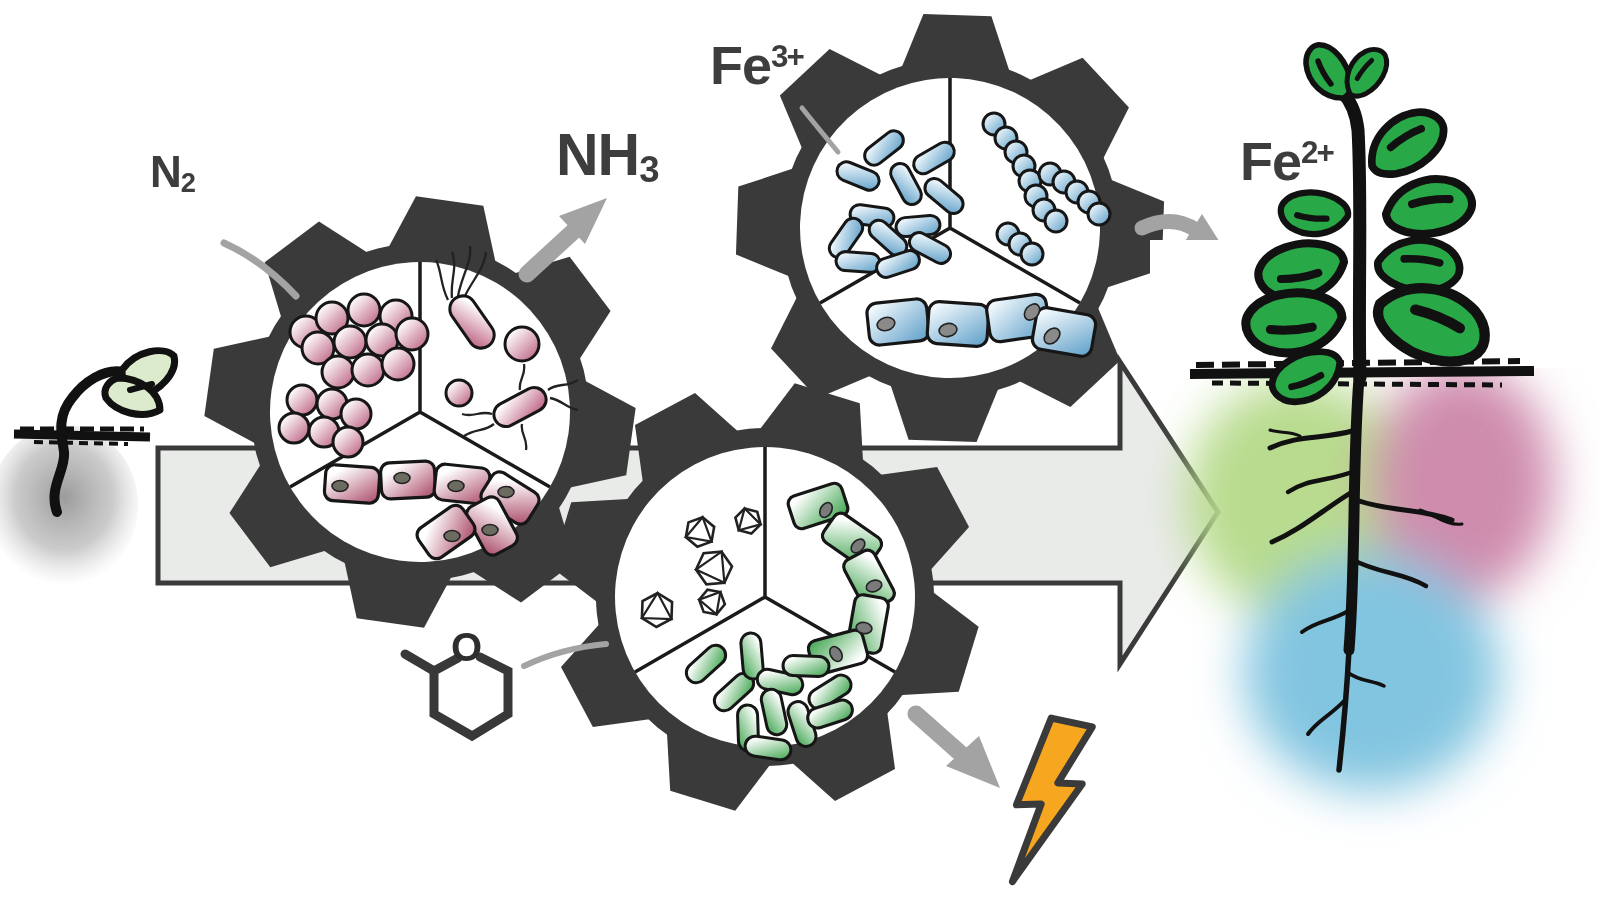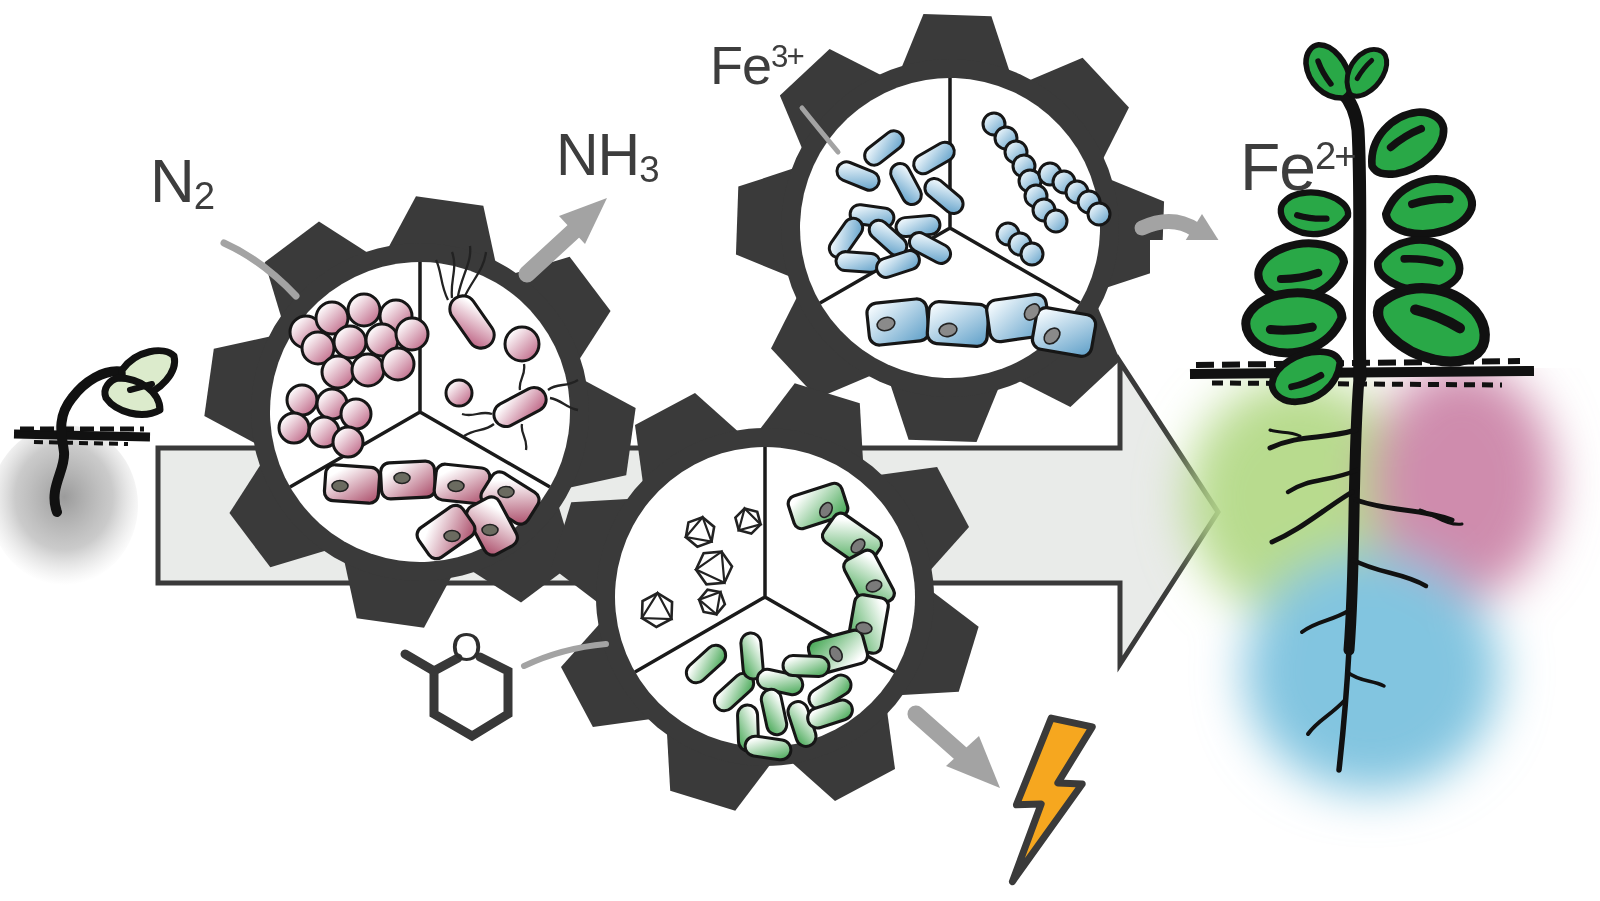--- a/index.html
+++ b/index.html
@@ -1,25 +1,25 @@
 <!DOCTYPE html>
 <html><head>
 <meta charset="utf-8">
 <style>
   html,body{margin:0;padding:0;background:#fff;}
   .canvas{position:relative;width:1600px;height:901px;background:#ffffff;overflow:hidden;
           font-family:"Liberation Sans","DejaVu Sans",sans-serif;}
   .canvas svg{position:absolute;left:0;top:0;}
-  .label{position:absolute;font-weight:normal;color:#3d3d3d;line-height:1;letter-spacing:-1px;}
+  .label{position:absolute;font-weight:bold;color:#3d3d3d;line-height:1;letter-spacing:-1px;}
   .label sub{font-size:0.62em;vertical-align:-0.18em;}
   .label sup{font-size:0.58em;vertical-align:0.55em;letter-spacing:-2px;}
-  .lbl-n2{left:150px;top:150px;font-size:62px;}
+  .lbl-n2{left:150px;top:150px;font-size:44px;}
   .lbl-nh3{left:556px;top:126px;font-size:59px;}
   .lbl-fe3{left:710px;top:38px;font-size:54px;}
-  .lbl-fe2{left:1240px;top:134px;font-size:66px;text-align:center;}
+  .lbl-fe2{left:1240px;top:134px;font-size:54px;text-align:center;}
   .lbl-o{left:451px;top:627px;font-size:40px;letter-spacing:0;color:#2e2e2e;}
 </style>
 </head>
 <body>
 
 <div class="canvas">
 <svg width="1600" height="901" viewBox="0 0 1600 901">
   <defs>
     <linearGradient id="gpink" x1="0" y1="0" x2="1" y2="1">
       <stop offset="0.15" stop-color="#ffffff"></stop>

